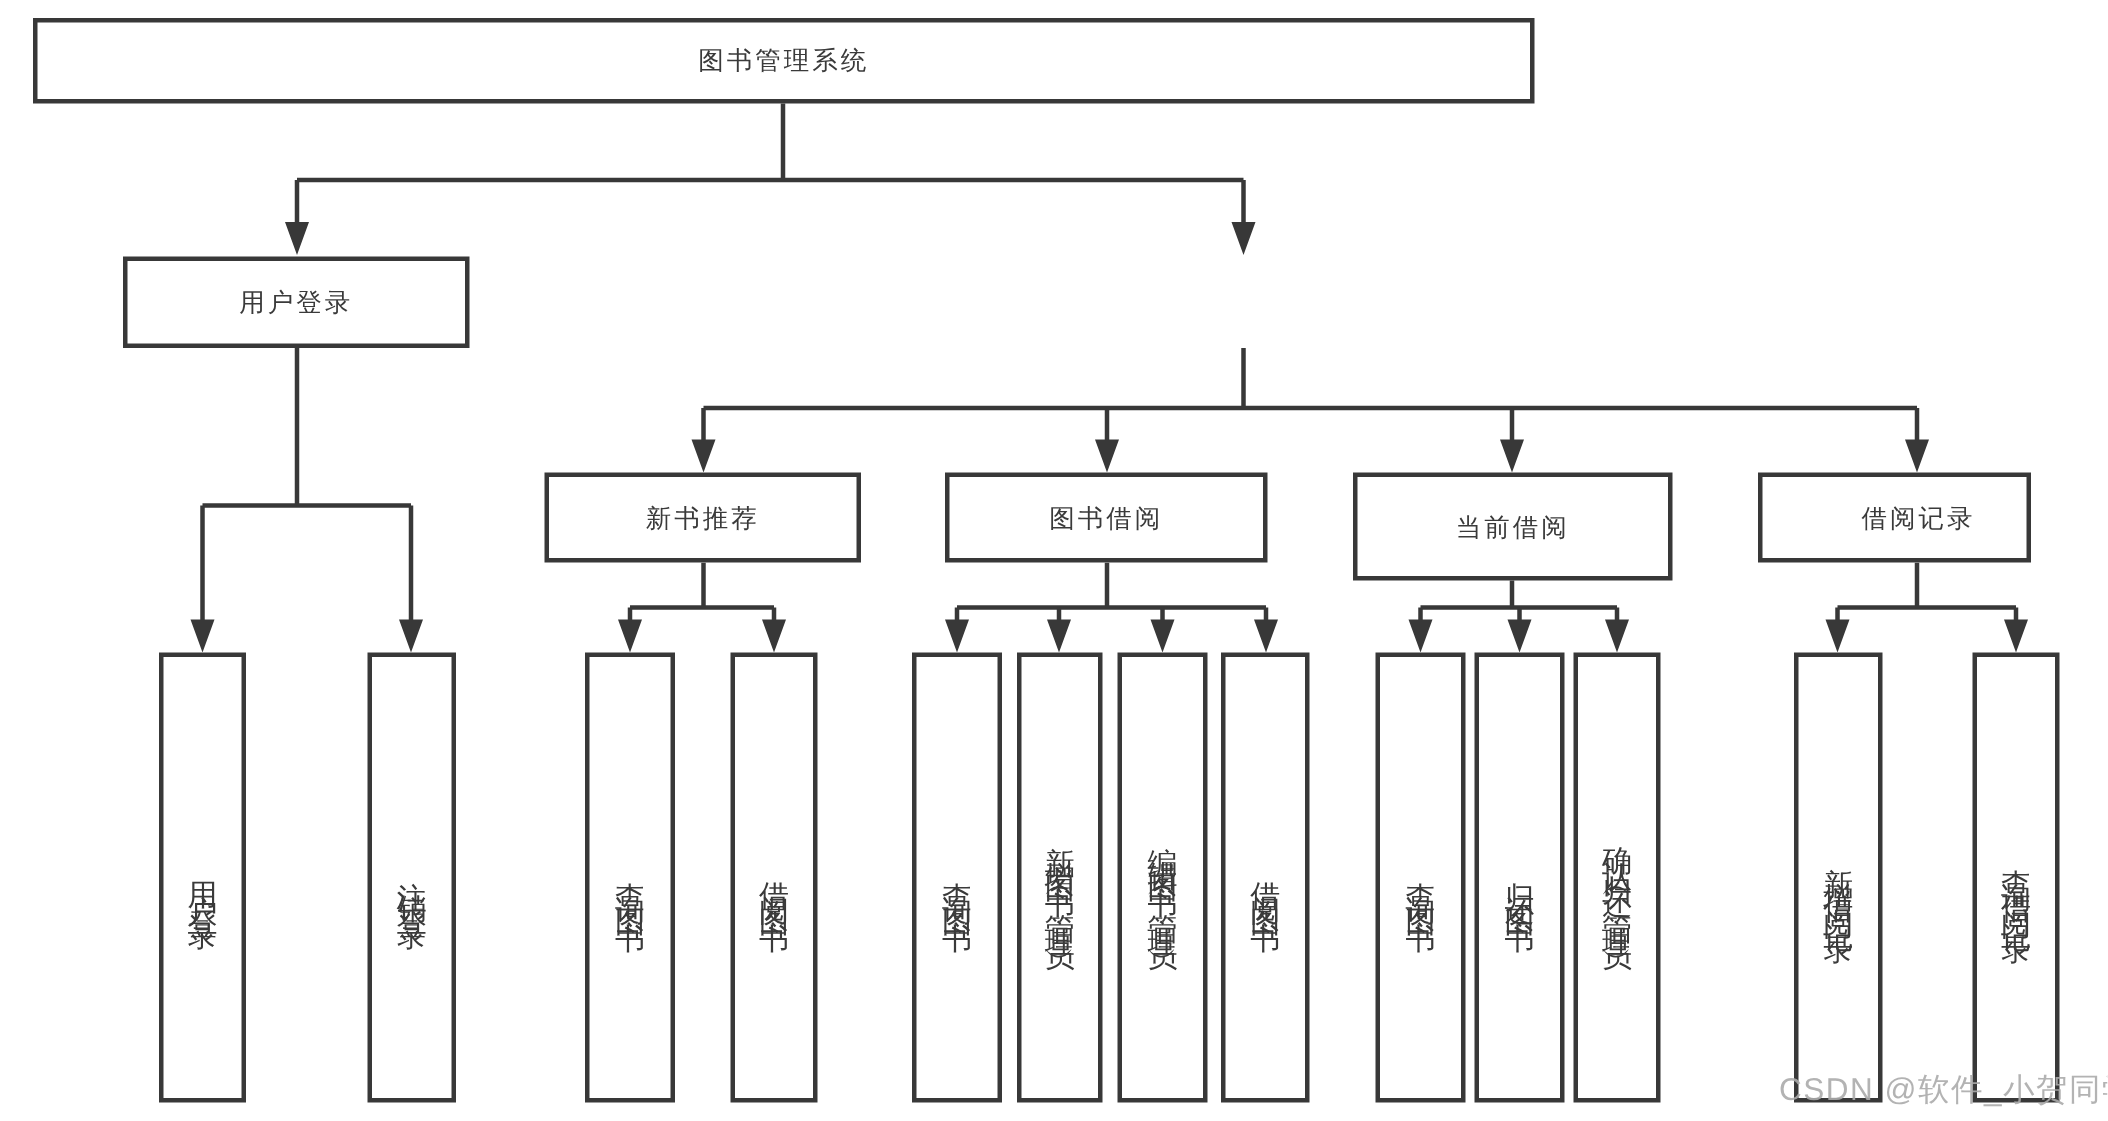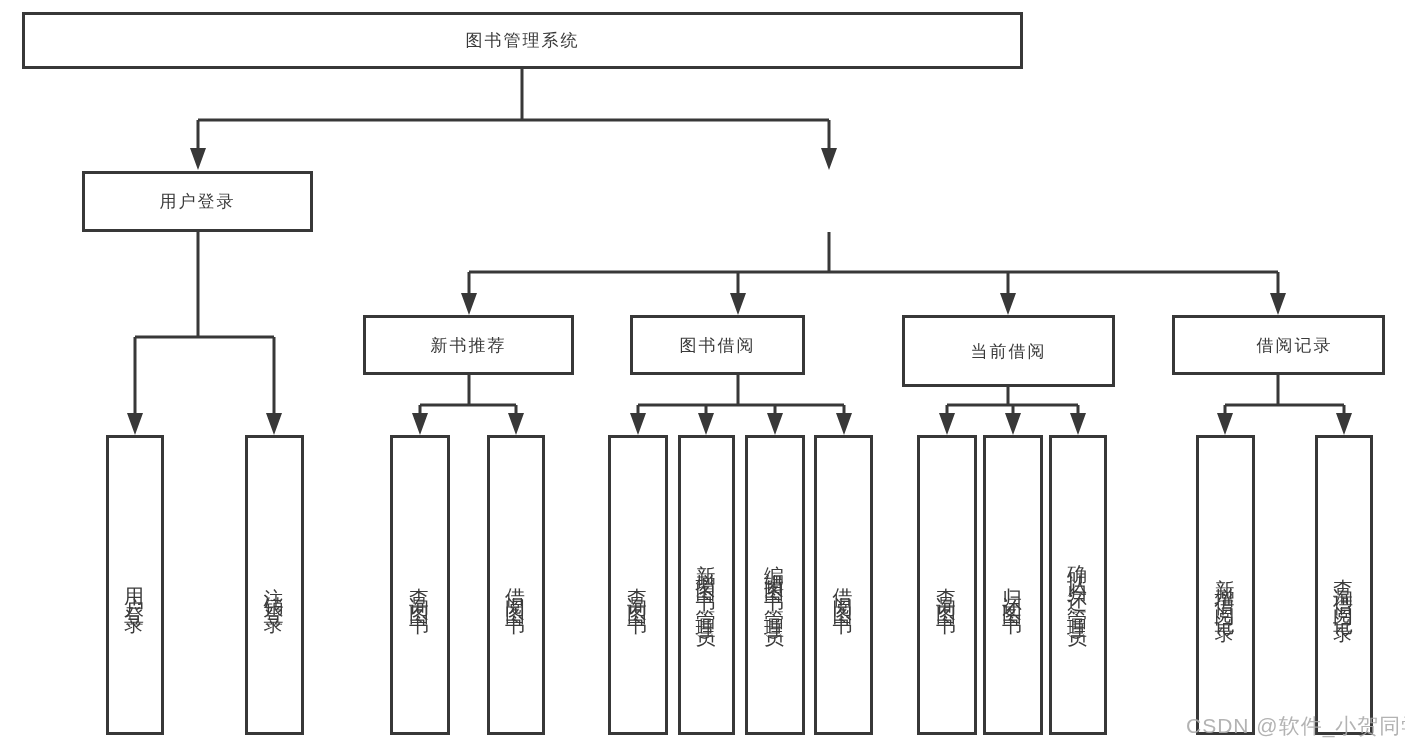--- a/index.html
+++ b/index.html
@@ -75,27 +75,27 @@
     <span class="label">图书管理系统</span>
   </div>
 
   <div class="hbox" style="left:82px; top:171px; width:231px; height:61px;">
     <span class="label">用户登录</span>
   </div>
 
   <div class="hbox" style="left:363px; top:315px; width:211px; height:60px;">
     <span class="label">新书推荐</span>
   </div>
-  <div class="hbox" style="left:630px; top:315px; width:175px; height:60px;">
+  <div class="hbox" style="left:630px; top:315px; width:215px; height:60px;">
     <span class="label">图书借阅</span>
   </div>
   <div class="hbox" style="left:902px; top:315px; width:213px; height:72px;">
     <span class="label">当前借阅</span>
   </div>
-  <div class="hbox" style="left:1172px; top:315px; width:213px; height:60px;padding-left:32px;">
+  <div class="hbox" style="left:1172px; top:315px; width:182px; height:60px;padding-left:32px;">
     <span class="label">借阅记录</span>
   </div>
 
   <div class="vbox" style="left:106px; width:58px;">
     <span class="vlabel">用户登录</span>
   </div>
   <div class="vbox" style="left:245px; width:59px;">
     <span class="vlabel">注销登录</span>
   </div>
 

